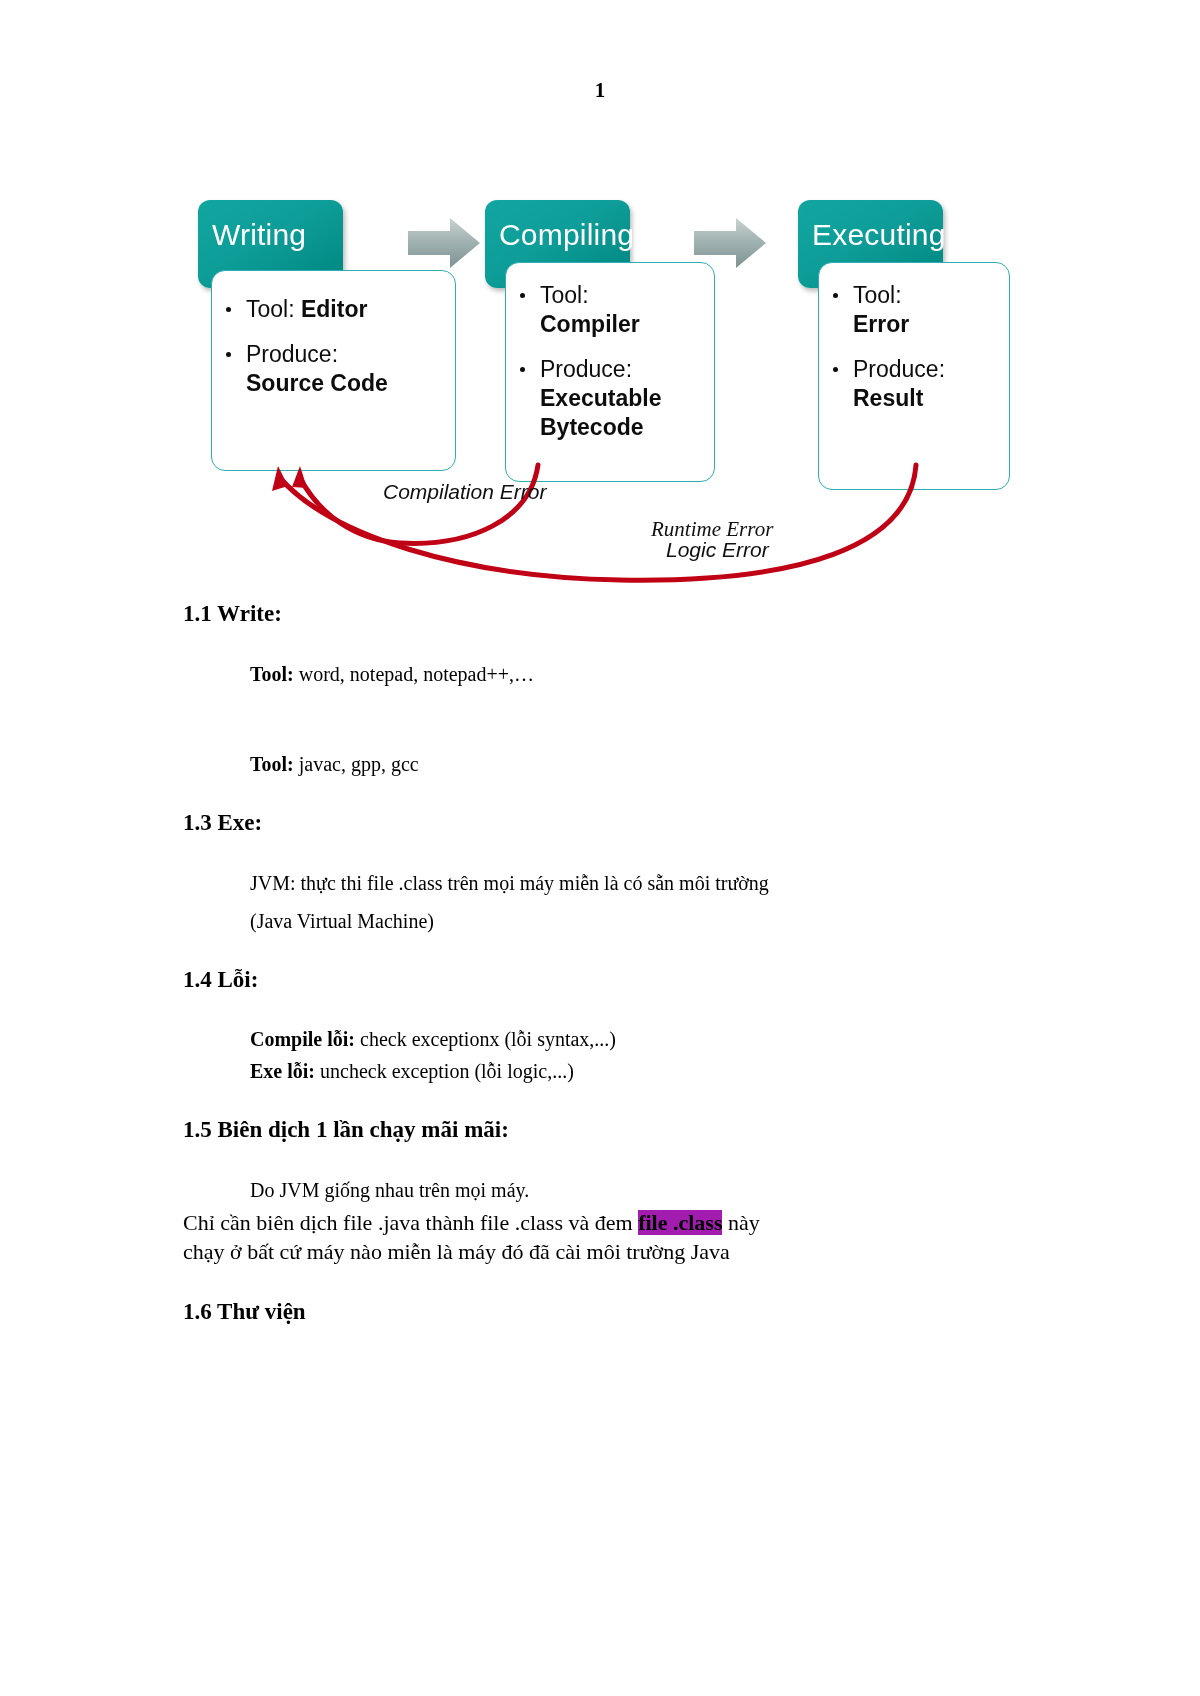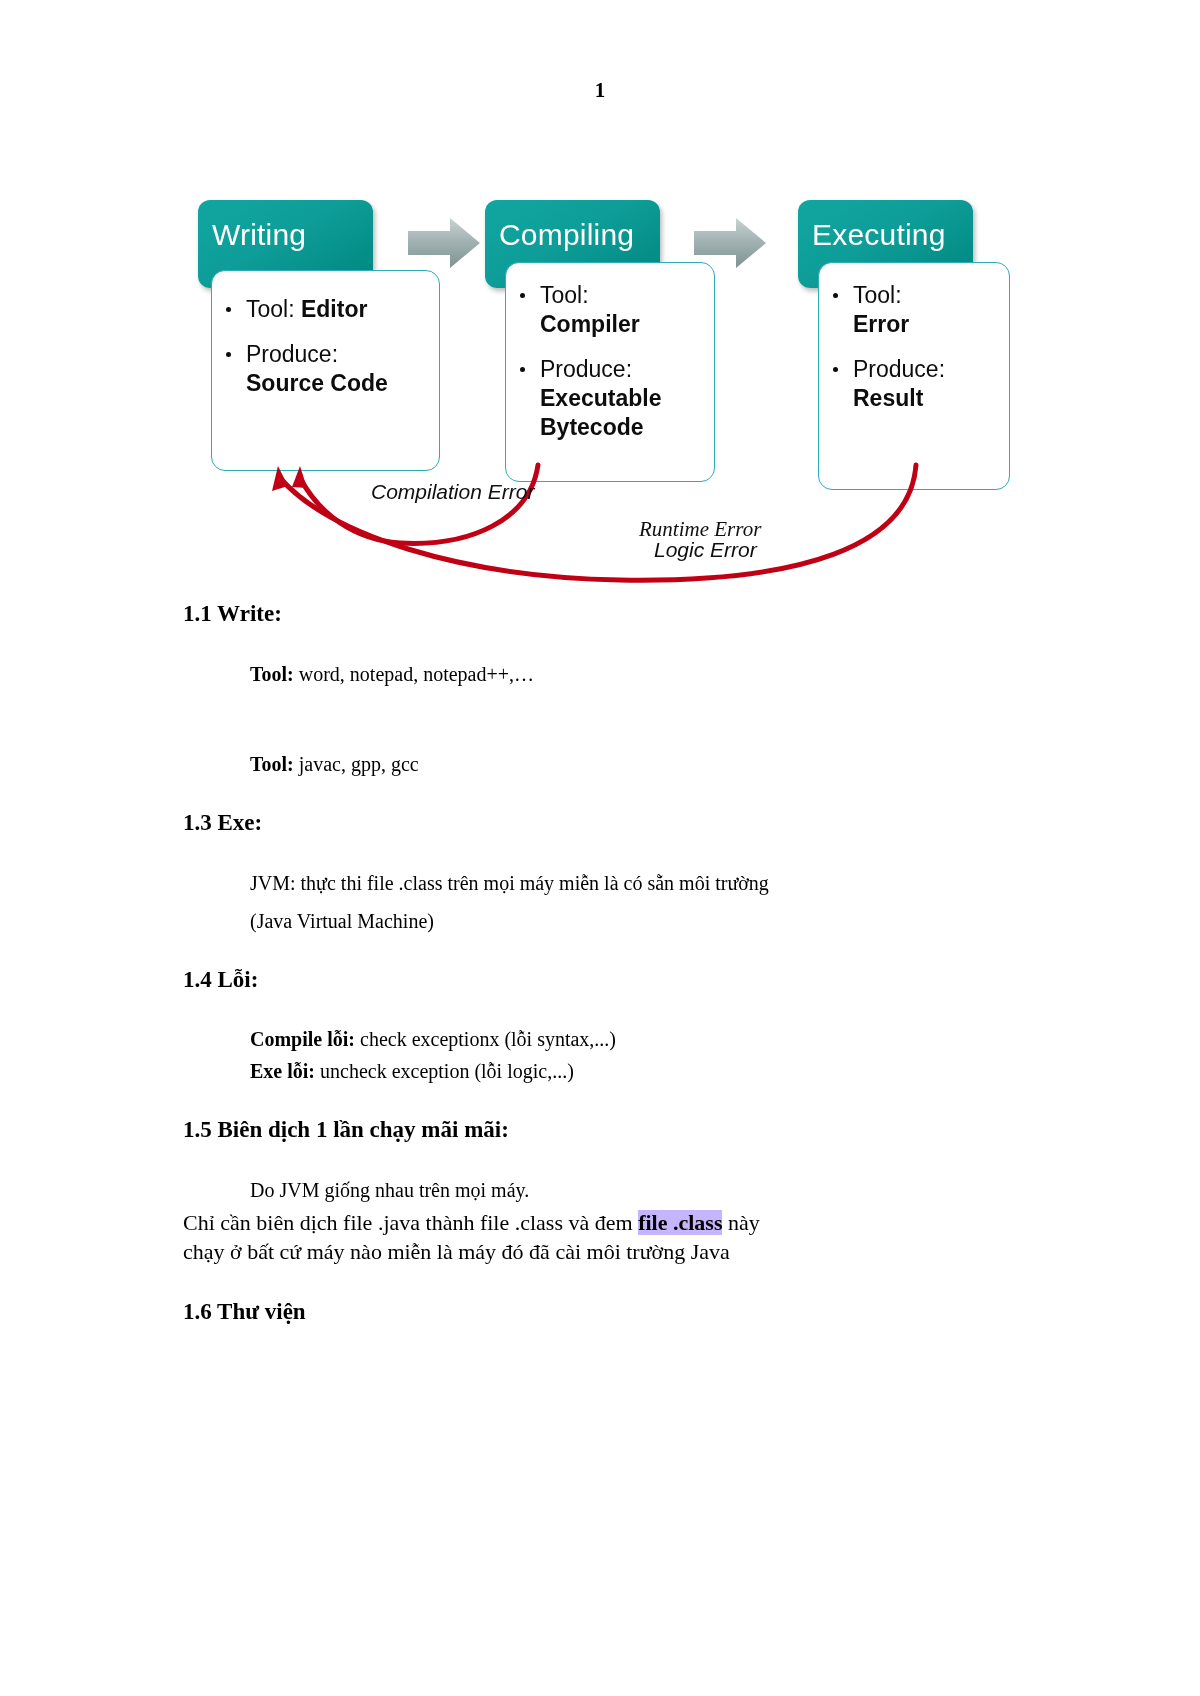--- a/index.html
+++ b/index.html
@@ -36,21 +36,21 @@
     top: 175px;
     width: 1200px;
     height: 430px;
   }
   .stage {
     position: absolute;
     width: 235px;
   }
   .stage-header {
     position: absolute;
-    width: 175px;
+    width: 145px;
     height: 88px;
     border-radius: 12px;
     background: linear-gradient(150deg, #12a6a0 0%, #0e9d98 45%, #00857f 100%);
     box-shadow: 2px 3px 5px rgba(0,0,0,0.28);
     z-index: 2;
   }
   .stage-header-label {
     position: absolute;
     left: 14px;
     top: 18px;
@@ -113,20 +113,21 @@
     pointer-events: none;
   }
   .err-label {
     position: absolute;
     font-family: "Liberation Sans", sans-serif;
     font-style: italic;
     font-size: 21px;
     color: #101010;
     white-space: nowrap;
     z-index: 5;
+    margin-left: 12px;
   }
 
   
   .content {
     position: absolute;
     left: 0;
     top: 600px;
     width: 988px;
   }
   .h2 {
@@ -149,21 +150,21 @@
     font-size: 22px;
     margin: 0;
     padding: 0 185px 0 183px;
     line-height: 1.3;
   }
   .sp-md { height: 32px; }
   .sp-sm { height: 12px; }
   .sp-xs { height: 6px; }
   .bold { font-weight: 700; }
   .hl {
-    background: #c4b5fd;
+    background: #a21caf;
     font-weight: 700;
   }
 </style>
 </head>
 <body>
 
 <div class="page-number">1</div>
 
 <div class="diagram">
 
@@ -186,21 +187,21 @@
         <stop offset="1" stop-color="#7e9393"></stop>
       </linearGradient>
     </defs>
     <path d="M2,16 L44,16 L44,3 L74,28 L44,53 L44,40 L2,40 Z" fill="url(#gB)"></path>
   </svg>
 
   <div class="stage" style="left:198px; top:25px;">
     <div class="stage-header" style="left:0; top:0;">
       <div class="stage-header-label">Writing</div>
     </div>
-    <div class="stage-body" style="left:13px; top:70px; width:205px; height:175px; padding:24px 14px 0 8px;">
+    <div class="stage-body" style="left:13px; top:70px; width:205px; height:175px; padding:24px 30px 0 8px;">
       <ul class="bullets">
         <li>
           <span class="dot"></span>
           <span>Tool:</span>
           <b>Editor</b>
         </li>
         <li>
           <span class="dot"></span>
           <span>Produce:</span><br>
           <b>Source Code</b>

